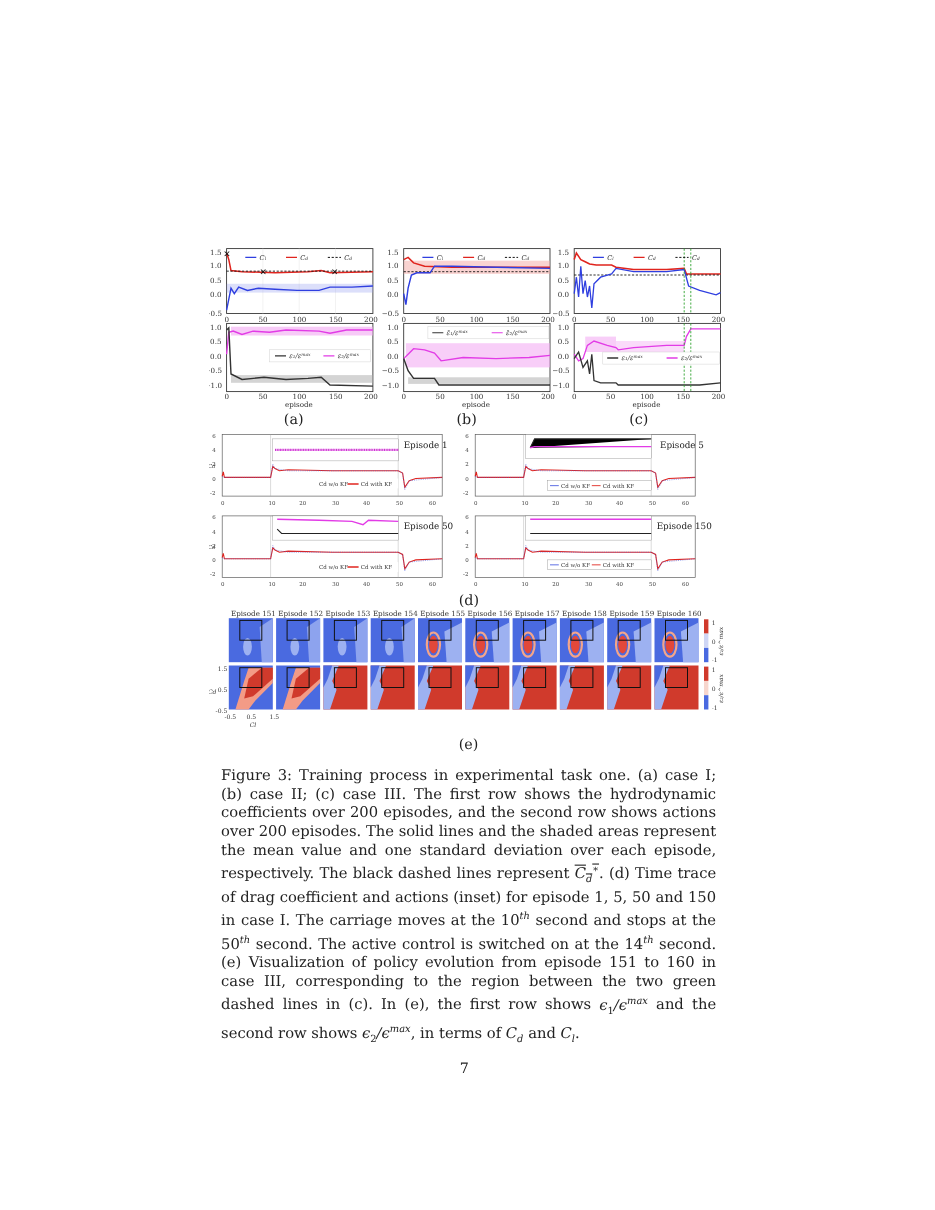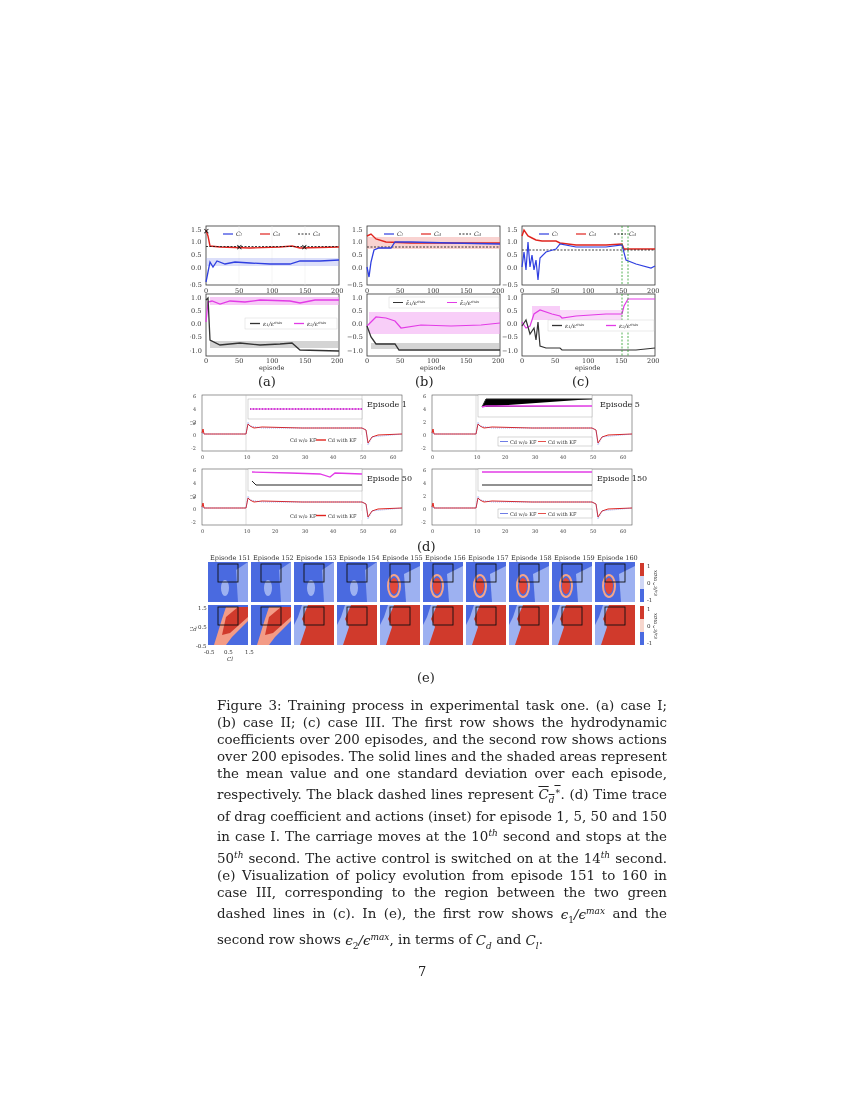--- a/index.html
+++ b/index.html
@@ -2,21 +2,21 @@
 <html><head>
 <meta charset="utf-8">
 <style>
   html, body { margin:0; padding:0; background:#ffffff; }
   body { width:850px; height:1100px; position:relative; overflow:hidden;
          font-family:"DejaVu Serif", "Liberation Serif", serif; color:#222; }
   .abs { position:absolute; }
   svg text { font-family:"DejaVu Serif", "Liberation Serif", serif; }
   .sublabel { position:absolute; font-size:13px; font-family:"DejaVu Serif", serif; }
   .caption { position:absolute; left:201px; top:698px; width:450px; font-size:13.4px;
-             line-height:16.9px; text-align:justify; font-family:"DejaVu Serif", "Liberation Serif", serif;margin-left:16px; }
+             line-height:16.9px; text-align:justify; font-family:"DejaVu Serif", "Liberation Serif", serif; }
   .caption p { margin:0; }
   .pagenum { position:absolute; left:418px; top:964px; font-size:13px; }
   sup { font-size:9px; font-style:italic; }
   .it { font-style:italic; }
 </style>
 </head>
 <body>
 
 <svg class="abs" style="left:190px;top:222px" width="480" height="150" viewBox="0 0 480 150">
   <defs>

